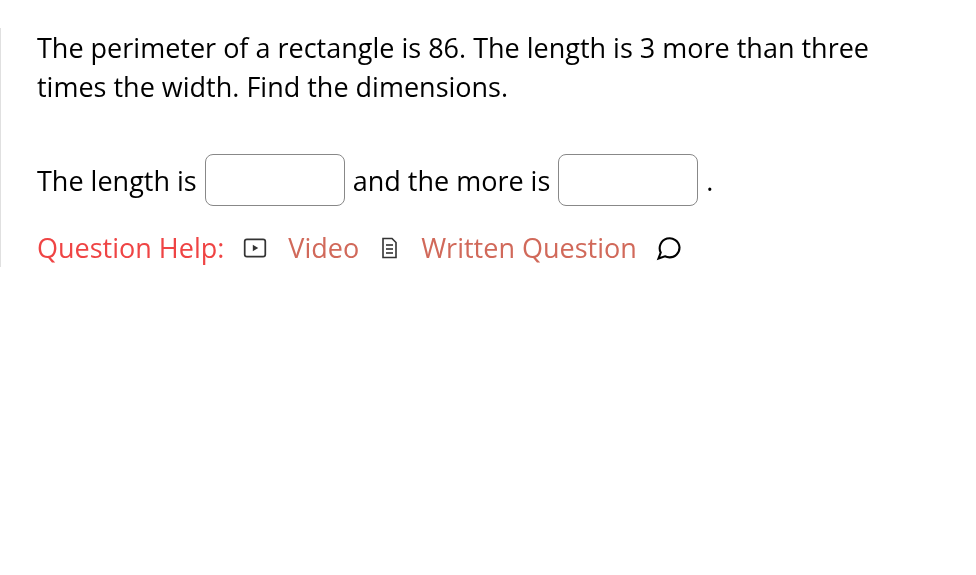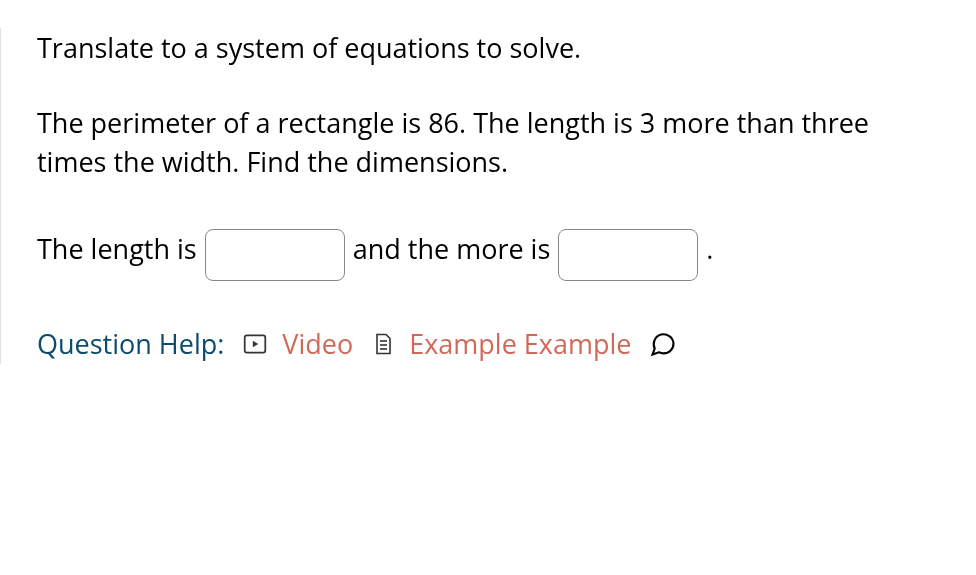--- a/index.html
+++ b/index.html
@@ -24,71 +24,70 @@
       padding-left: 36px;
     }
     .instruction {
       margin-bottom: 36px;
     }
     .problem-text {
       margin-bottom: 48px;
     }
     .answer-row {
       display: flex;
-      align-items: flex-start;
+      align-items: center;
       flex-wrap: wrap;
       gap: 8px;
-      margin-bottom: 43px;
+      margin-bottom: 22px;
     }
     .answer-input {
       width: 140px;
       height: 52px;
       border: 1.5px solid #888888;
       border-radius: 8px;
       font-size: 24px;
       padding: 4px 10px;
       background: #ffffff;
     }
     .help-row {
       display: flex;
       align-items: center;
       flex-wrap: wrap;
       column-gap: 18px;
       row-gap: 6px;
     }
     .help-label {
-      color: #0c4a6e;
+      color: #ef4444;
     }
     .help-link {
       color: #d1695a;
       text-decoration: none;
       display: inline-flex;
       align-items: center;
-      gap: 14px;
+      gap: 20px;
       cursor: pointer;
     }
     .icon {
       display: inline-flex;
       align-items: center;
       justify-content: center;
       color: #333333;
     }
     .icon svg {
       display: block;
     }
     .comment-icon {
       color: #000000;
     }
   </style>
 </head>
 <body>
 
 <div class="question-container">
 
-  <p class="instruction">Translate to a system of equations to solve.</p>
 
   <p class="problem-text">The perimeter of a rectangle is 86. The length is 3 more than three times the width. Find the dimensions.</p>
 
   <div class="answer-row">
     <span>The length is</span>
     <input type="text" class="answer-input" value="" style="">
     <span>and the more is</span>
     <input type="text" class="answer-input" value="" style="">
     <span>.</span>
   </div>
@@ -108,21 +107,21 @@
 
     <a class="help-link">
       <span class="icon">
         <svg width="24" height="26" viewBox="0 0 24 24" fill="none" stroke="currentColor" stroke-width="1.6">
           <path d="M6 2.5 h9 l4 4 v15 a0 0 0 0 1 0 0 h-13 z"></path>
           <line x1="9" y1="9" x2="16" y2="9"></line>
           <line x1="9" y1="13" x2="16" y2="13"></line>
           <line x1="9" y1="17" x2="16" y2="17"></line>
         </svg>
       </span>
-      <span>Example Example</span>
+      <span>Written Question</span>
     </a>
 
     <span class="icon comment-icon">
       <svg width="28" height="28" viewBox="0 0 24 24" fill="none" stroke="currentColor" stroke-width="1.8">
         <path d="M21 11.5a8.38 8.38 0 0 1-8.5 8.5 9 9 0 0 1-4-.9L3 21l1.9-5.1A8.5 8.5 0 1 1 21 11.5z"></path>
       </svg>
     </span>
 
   </div>
 

